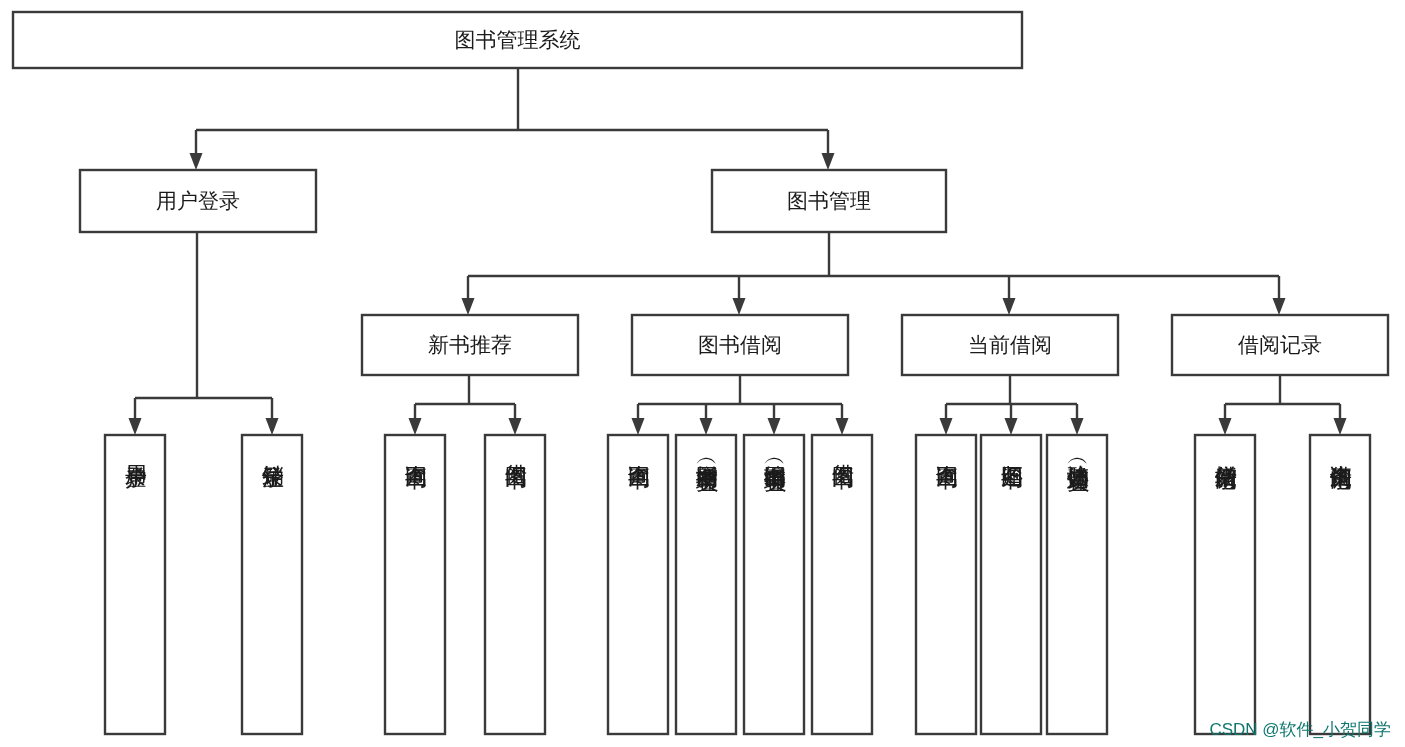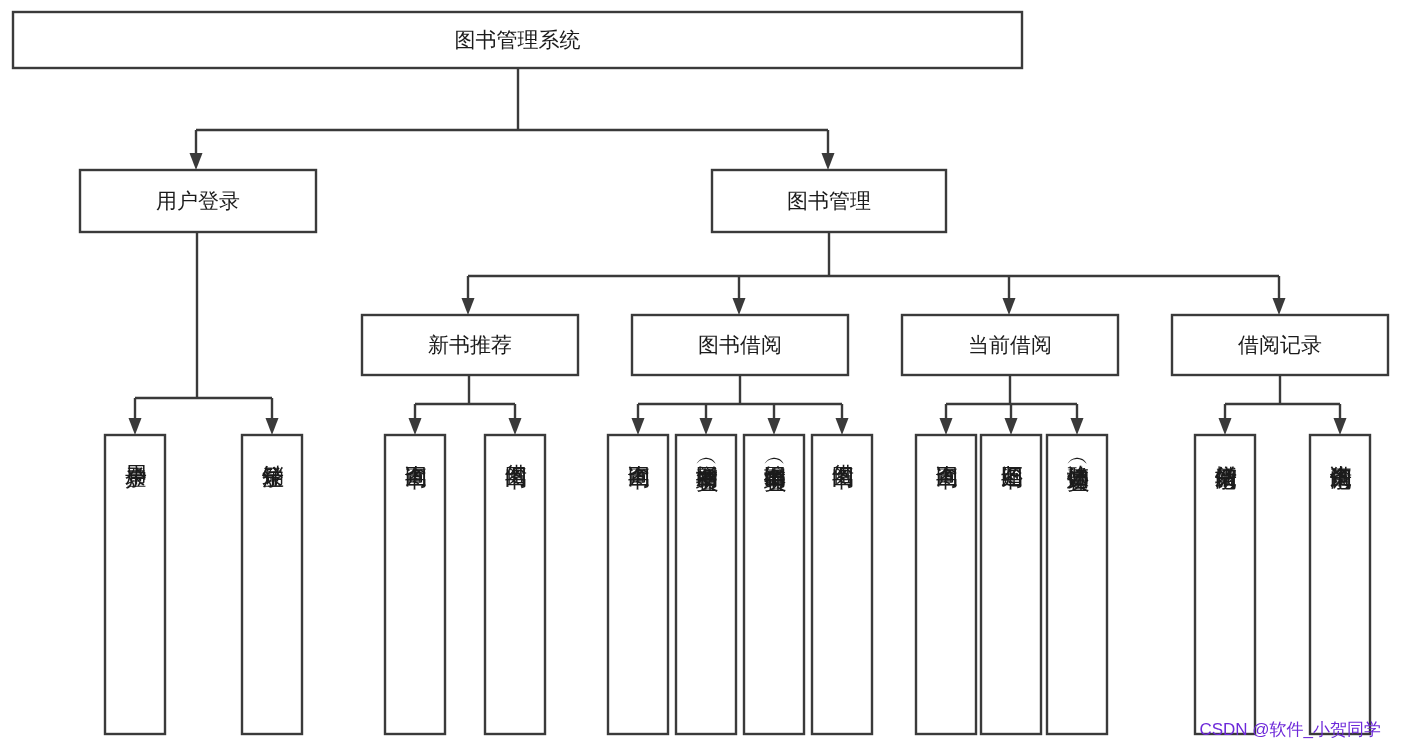--- a/index.html
+++ b/index.html
@@ -58,25 +58,25 @@
     font-size: 22px;
     line-height: 1.06;
     color: #1b1b1b;
     letter-spacing: 1px;
     text-align: start;
     white-space: nowrap;
     pointer-events: none;
   }
   .watermark {
     position: absolute;
-    right: 24px;
+    right: 14px;
     bottom: 6px;
     font-family: "Liberation Sans", "DejaVu Sans", sans-serif;
     font-size: 17px;
-    color: #6d28d9;
+    color: #0f766e;
     white-space: nowrap;
     user-select: none;
     text-align: right;
   }
 </style>
 </head>
 <body>
 
 <div id="diagram-root">
   <svg class="diagram" id="diagram-svg" viewBox="0 0 1405 747" xmlns="http://www.w3.org/2000/svg">

